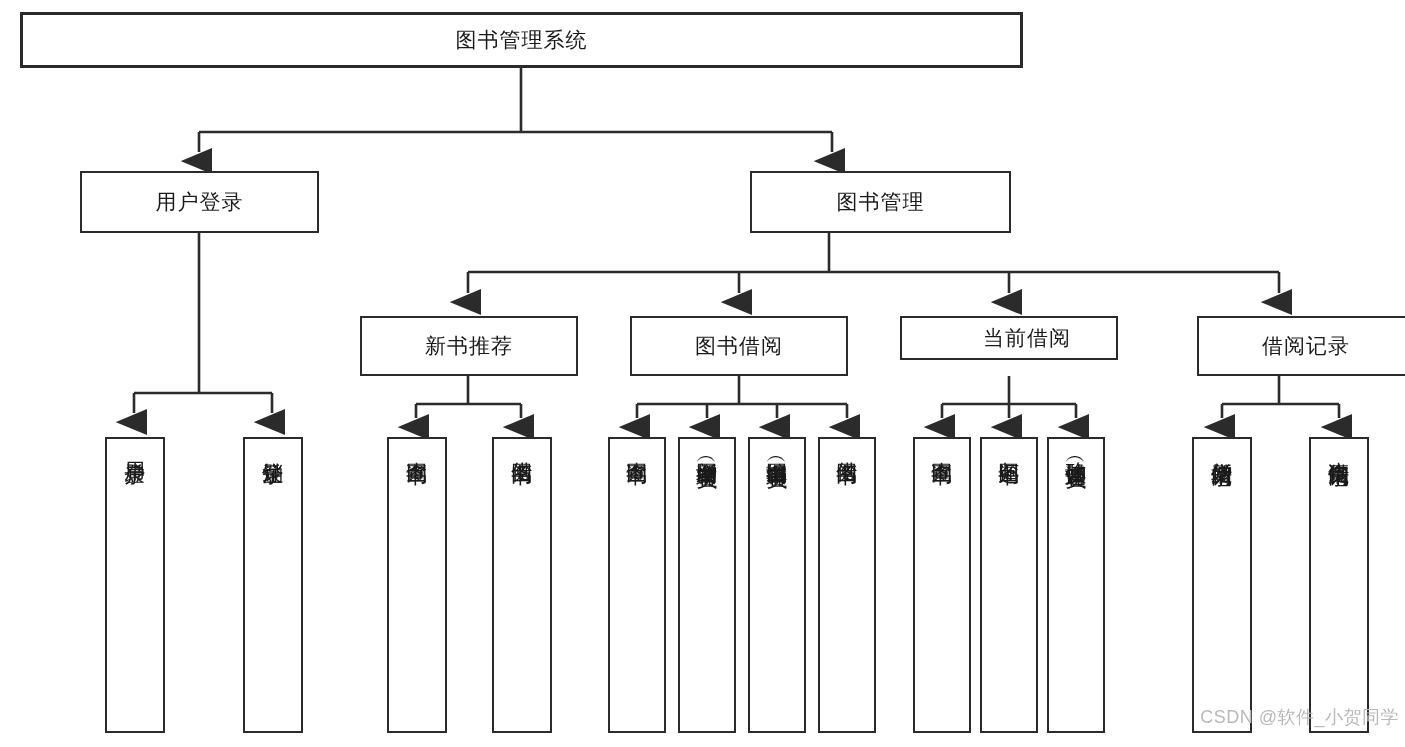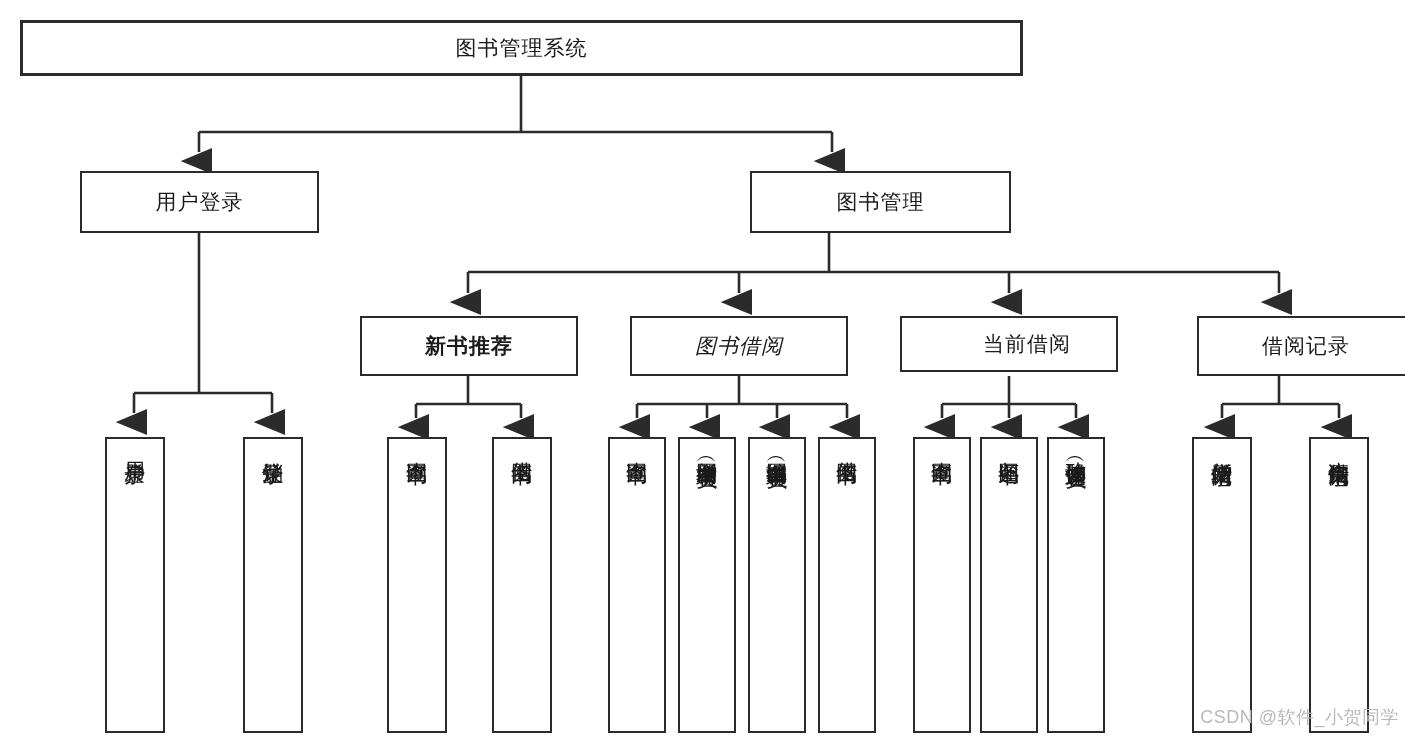--- a/index.html
+++ b/index.html
@@ -4,21 +4,21 @@
 <style>
   html,body{margin:0;padding:0;background:#ffffff;}
   body{width:1405px;height:747px;overflow:hidden;
        font-family:"Liberation Sans","DejaVu Sans",sans-serif;}
   #stage{position:relative;width:1405px;height:747px;background:#fff;}
   svg.edges{position:absolute;left:0;top:0;width:1405px;height:747px;}
 
   .node{position:absolute;box-sizing:border-box;background:#ffffff;
         border:2px solid #2b2b2b;display:flex;align-items:center;
         justify-content:center;color:#1a1a1a;}
-  .node.root{border-width:3px;margin-top:8px;}
+  .node.root{border-width:3px;}
   .node .lbl{font-size:21px;line-height:1.25;letter-spacing:1px;white-space:nowrap;}
 
   .leaf{position:absolute;box-sizing:border-box;background:#ffffff;
         border:2px solid #2b2b2b;display:flex;align-items:flex-start;
         justify-content:center;color:#1a1a1a;padding-top:6px;}
   .leaf .vlbl{font-size:21px;line-height:1.22;letter-spacing:1px;
         writing-mode:vertical-rl;text-orientation:upright;
         white-space:nowrap;}
 
   .watermark{position:absolute;right:6px;bottom:18px;font-size:18px;
@@ -83,27 +83,27 @@
     <span class="lbl">图书管理系统</span>
   </div>
 
   <div class="node" style="left:80px;top:171px;width:239px;height:62px;">
     <span class="lbl">用户登录</span>
   </div>
   <div class="node" style="left:750px;top:171px;width:261px;height:62px;text-align:center;">
     <span class="lbl">图书管理</span>
   </div>
 
-  <div class="node" style="left:360px;top:316px;width:218px;height:60px;font-weight:bold;">
+  <div class="node" style="left:360px;top:316px;width:218px;height:60px;">
     <span class="lbl">新书推荐</span>
   </div>
-  <div class="node" style="left:630px;top:316px;width:218px;height:60px;font-style:italic;">
+  <div class="node" style="left:630px;top:316px;width:218px;height:60px;">
     <span class="lbl">图书借阅</span>
   </div>
-  <div class="node" style="left:900px;top:316px;width:218px;height:56px;padding-left:36px;">
+  <div class="node" style="left:900px;top:316px;width:218px;height:44px;padding-left:36px;">
     <span class="lbl">当前借阅</span>
   </div>
   <div class="node" style="left:1170px;top:316px;width:218px;height:60px;margin-left:27px;">
     <span class="lbl">借阅记录</span>
   </div>
 
   <div class="leaf" style="left:105px;top:437px;width:60px;height:296px;">
     <span class="vlbl">用户登录</span>
   </div>
   <div class="leaf" style="left:243px;top:437px;width:60px;height:296px;">

